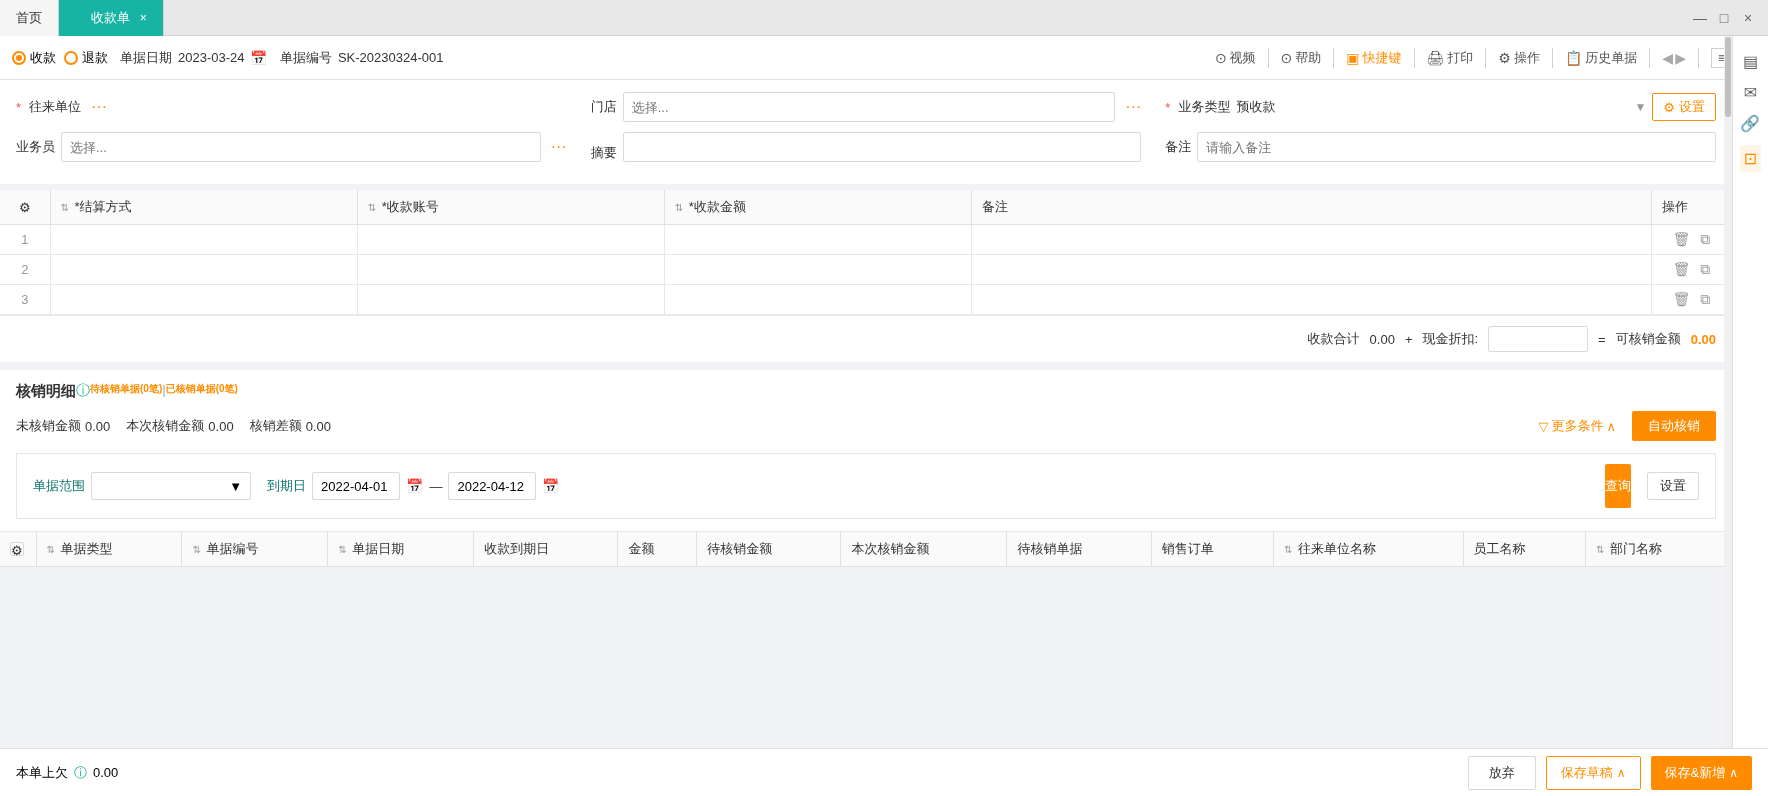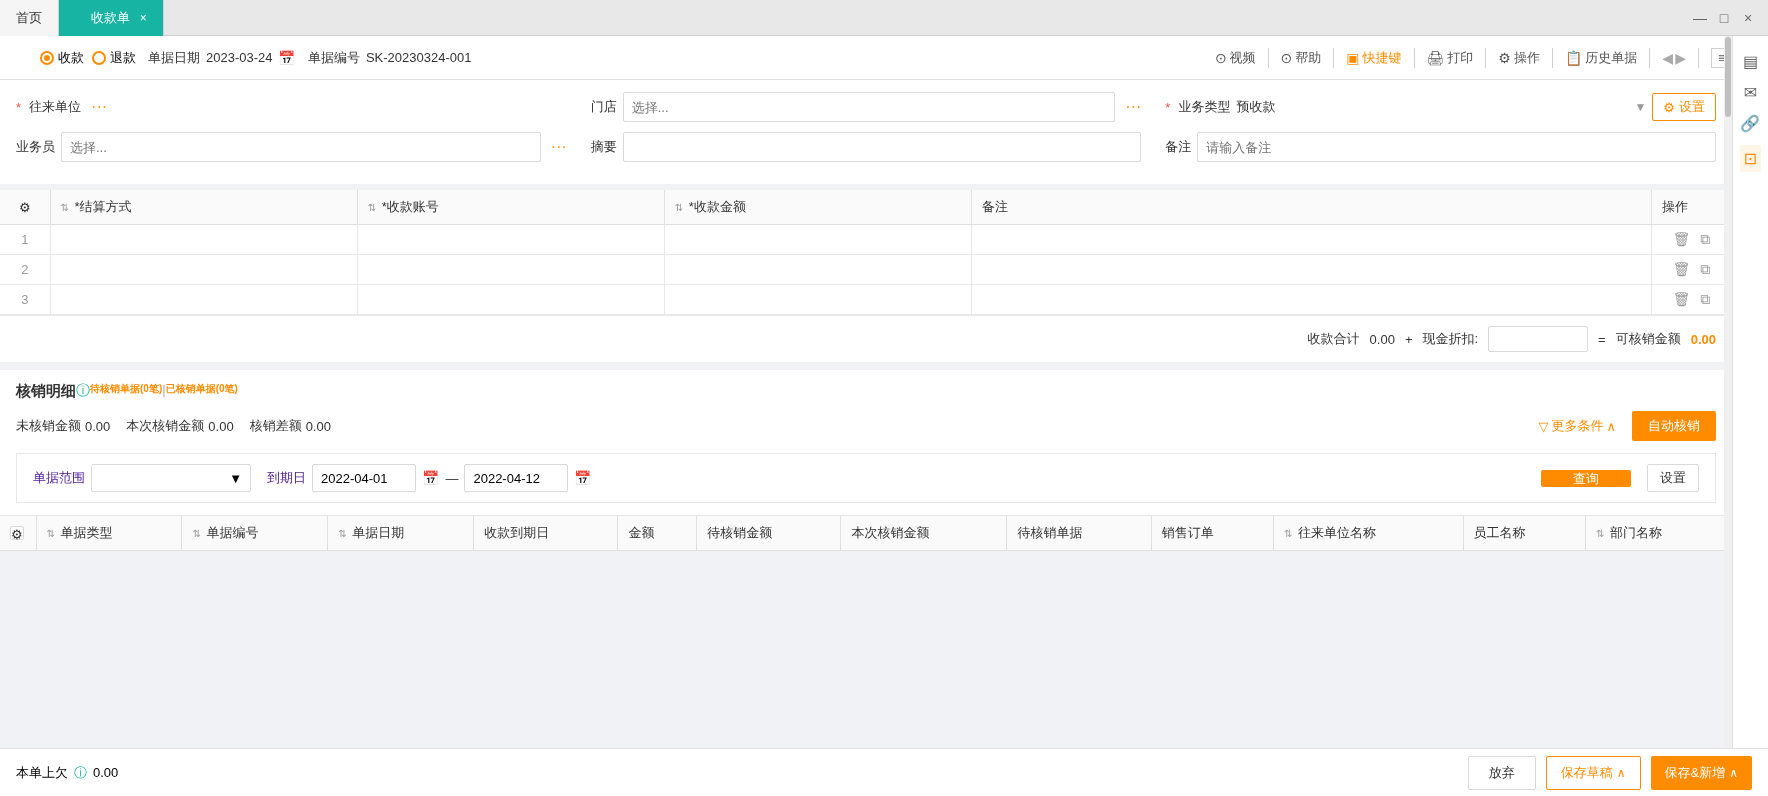--- a/index.html
+++ b/index.html
@@ -26,21 +26,21 @@
 
     
     .toolbar {
       background: #fff;
       border-bottom: 1px solid #e0e0e0;
       height: 44px;
       display: flex; align-items: center;
       padding: 0 12px;
       gap: 12px;
     }
-    .radio-group { display: flex; align-items: center; gap: 8px; margin-left: 28px; }
+    .radio-group { display: flex; align-items: center; gap: 8px; }
     .radio-option { display: flex; align-items: center; gap: 4px; cursor: pointer; }
     .radio-dot { width: 14px; height: 14px; border-radius: 50%; border: 2px solid #ff8c00; background: #fff; display: flex; align-items: center; justify-content: center; }
     .radio-dot.checked::after { content: ''; width: 6px; height: 6px; border-radius: 50%; background: #ff8c00; }
     .toolbar-field { display: flex; align-items: center; gap: 6px; }
     .toolbar-label { color: #333; font-size: 13px; white-space: nowrap; }
     .toolbar-value { color: #333; font-size: 13px; }
     .toolbar-icon-btn { color: #17b3a3; font-size: 14px; cursor: pointer; }
     .toolbar-spacer { flex: 1; }
     .toolbar-actions { display: flex; align-items: center; gap: 8px; }
     .action-item { display: flex; align-items: center; gap: 3px; color: #555; cursor: pointer; font-size: 12px; white-space: nowrap; }
@@ -127,32 +127,32 @@
     .stat-item { display: flex; align-items: center; gap: 4px; font-size: 13px; }
     .stat-label { color: #333; }
     .stat-value { color: #333; }
     .filter-link { color: #ff8c00; cursor: pointer; font-size: 13px; display: flex; align-items: center; gap: 3px; }
 
     .query-row {
       background: #fff; border: 1px solid #e8e8e8; padding: 10px 16px;
       display: flex; align-items: center; gap: 16px; margin-bottom: 0;
     }
     .query-field { display: flex; align-items: center; gap: 6px; }
-    .query-label { color: #4c1d95; font-size: 13px; white-space: nowrap; }
+    .query-label { color: #0f766e; font-size: 13px; white-space: nowrap; }
     .query-select {
       display: flex; align-items: center; gap: 4px;
       height: 28px; border: 1px solid #d9d9d9; border-radius: 2px;
       padding: 0 8px; font-size: 13px; min-width: 160px; cursor: pointer;
       background: #fff;
     }
-    .date-input { height: 28px; border: 1px solid #d9d9d9; border-radius: 2px; padding: 0 8px; font-size: 13px; width: 104px; }
+    .date-input { height: 28px; border: 1px solid #d9d9d9; border-radius: 2px; padding: 0 8px; font-size: 13px; width: 88px; }
     .date-sep { color: #333; }
     .calendar-icon { color: #aaa; cursor: pointer; font-size: 14px; }
     .query-spacer { flex: 1; }
-    .query-btn { height: 17px; padding: 0 32px; background: #ff8c00; color: #fff; border: none; border-radius: 2px; cursor: pointer; font-size: 13px; }
+    .query-btn { height: 44px; padding: 0 0; background: #ff8c00; color: #fff; border: none; border-radius: 2px; cursor: pointer; font-size: 13px; }
     .settings-btn2 { height: 28px; padding: 0 12px; background: #fff; color: #333; border: 1px solid #d9d9d9; border-radius: 2px; cursor: pointer; font-size: 13px; }
 
     
     .bottom-table-section { background: #fff; border-top: 1px solid #e8e8e8; }
     .bottom-table { width: 100%; border-collapse: collapse; }
     .bottom-table th {
       background: #fafafa; border-bottom: 1px solid #e0e0e0; border-right: 1px solid #e0e0e0;
       padding: 8px 10px; text-align: left; font-weight: normal; color: #333; font-size: 13px;
       white-space: nowrap;
     }
@@ -303,21 +303,21 @@
       </div>
     </div>
 
     <div class="form-row">
       <div class="form-field" style="flex:2;">
         <span class="field-label">业务员</span>
         <input class="field-input" type="text" placeholder="选择..." style="">
         <span class="field-more">···</span>
       </div>
       <div style="width:24px;"></div>
-      <div class="form-field" style="flex:2;">
+      <div class="form-field" style="flex:2;align-items:flex-end;">
         <span class="field-label">摘要</span>
         <input class="field-input" type="text" style="">
       </div>
       <div style="width:24px;"></div>
       <div class="form-field" style="flex:2;">
         <span class="field-label">备注</span>
         <input class="field-input" type="text" placeholder="请输入备注" style="">
       </div>
     </div>
   </div>

